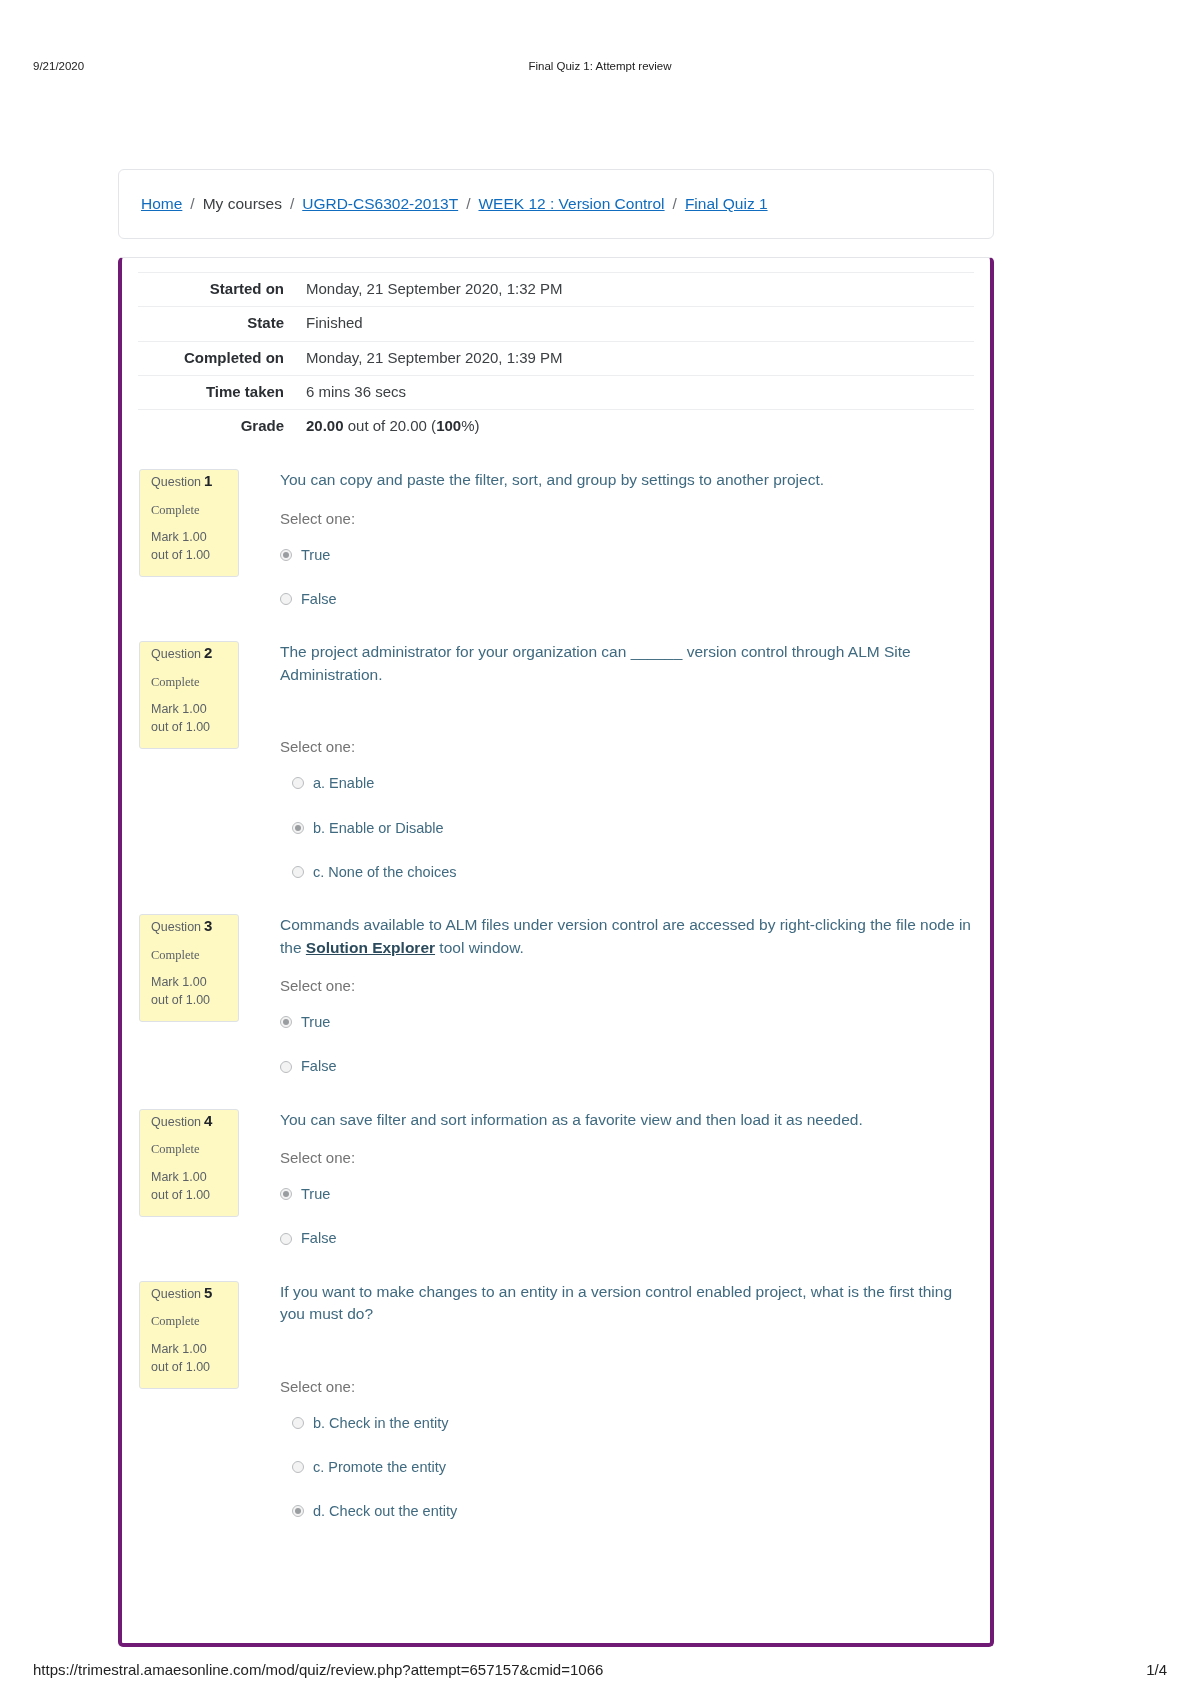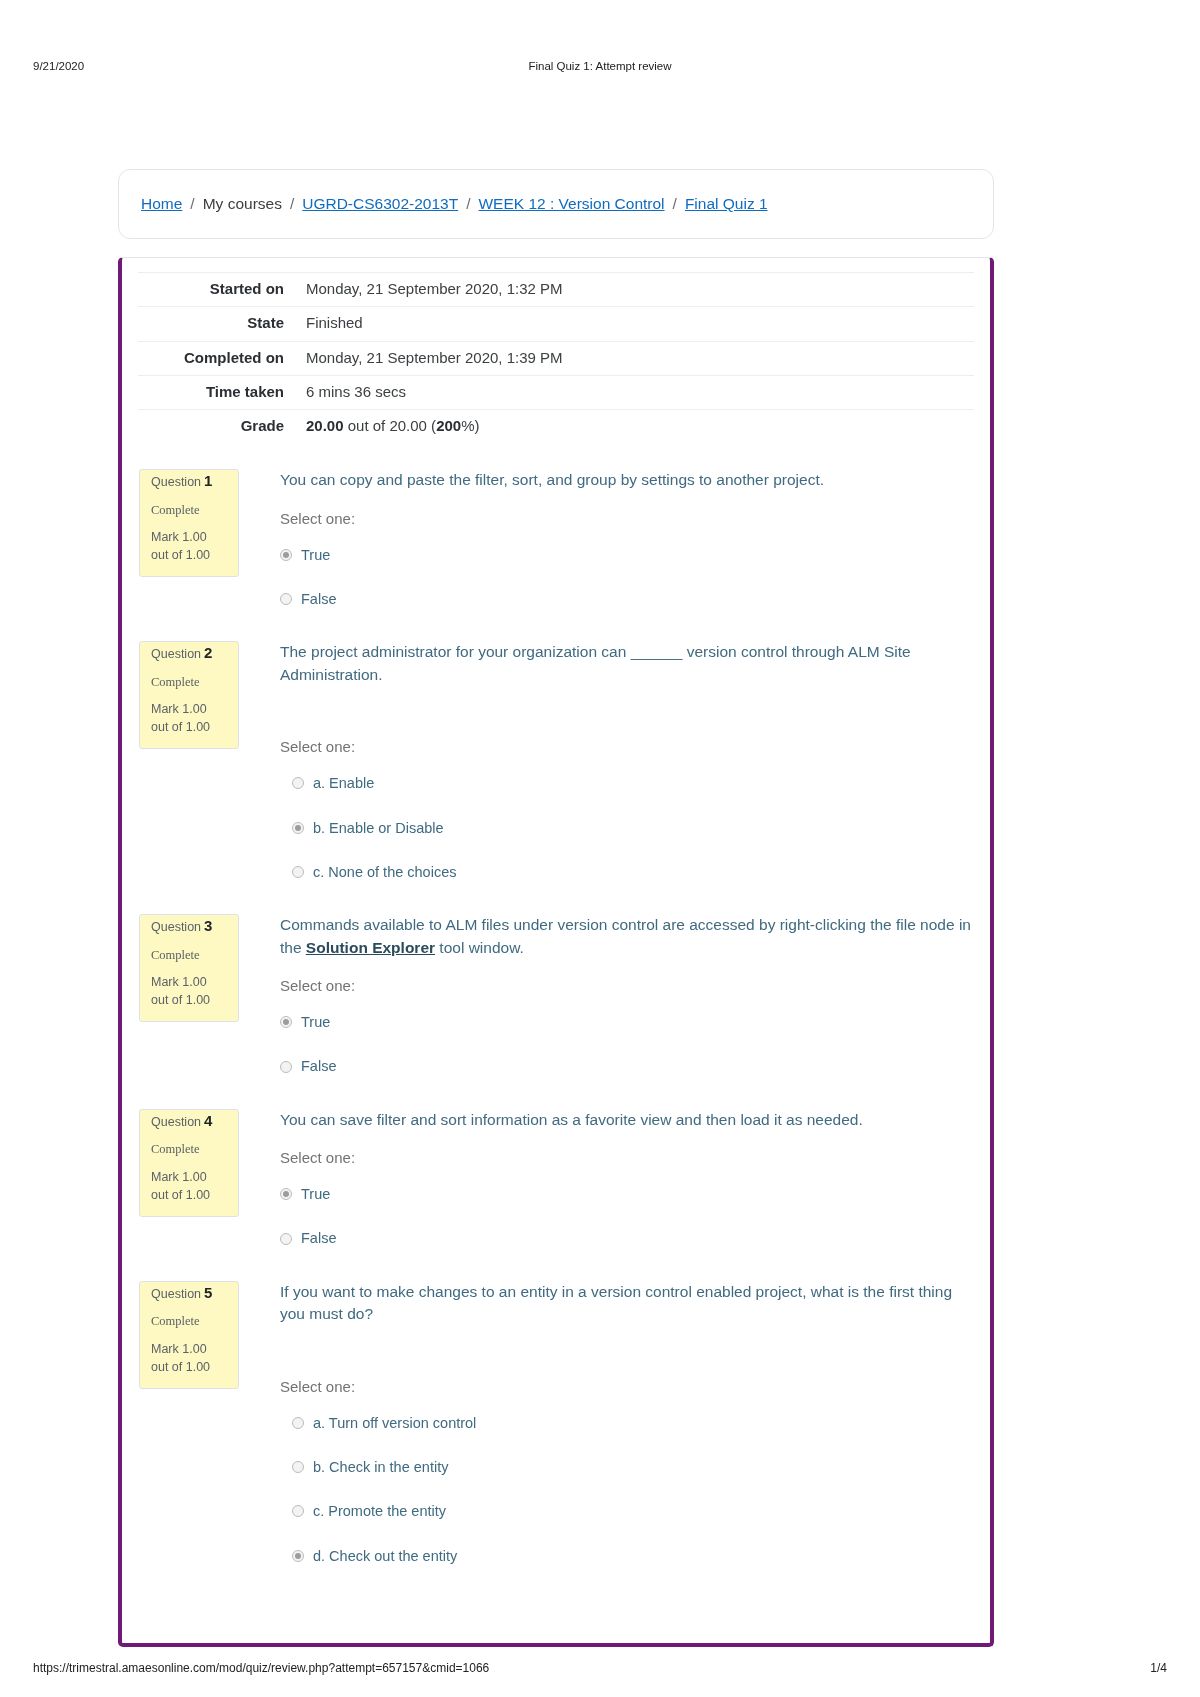--- a/index.html
+++ b/index.html
@@ -29,42 +29,42 @@
     position: absolute; left: 33px; top: 0;
   }
   .print-header .ph-title {
     position: absolute; left: 0; right: 0; top: 0;
     text-align: center;
   }
   .print-footer {
     position: absolute;
     bottom: 20px; left: 0; right: 0;
     height: 16px;
-    font-size: 12px;
+    font-size: 15px;
     color: #222;
   }
   .print-footer .pf-url {
     position: absolute; left: 33px; top: 0;
   }
   .print-footer .pf-page {
     position: absolute; right: 33px; top: 0;
   }
 
   
   .page {
     position: absolute;
     left: 118px;
     top: 169px;
     width: 876px;
   }
 
   
   .breadcrumb-card {
     border: 1px solid #e3e5e8;
-    border-radius: 12px;
+    border-radius: 6px;
     background: #fff;
     height: 70px;
     padding: 0 22px;
     display: flex;
     align-items: center;
   }
   .breadcrumb {
     font-size: 15.5px;
     color: #3c4043;
     display: flex;
@@ -244,21 +244,21 @@
           <tr>
             <td class="cell-label">Completed on</td>
             <td class="cell-value">Monday, 21 September 2020, 1:39 PM</td>
           </tr>
           <tr>
             <td class="cell-label">Time taken</td>
             <td class="cell-value">6 mins 36 secs</td>
           </tr>
           <tr>
             <td class="cell-label">Grade</td>
-            <td class="cell-value"><b>20.00</b><span> out of 20.00 (</span><b>200</b><span>%)</span></td>
+            <td class="cell-value"><b>20.00</b><span> out of 20.00 (</span><b>100</b><span>%)</span></td>
           </tr>
         </tbody>
     </table>
 
     <div id="questions-container">
         <div class="question">
           <div class="q-info">
             <div class="q-num-line"><span>Question</span><b>1</b></div>
             <div class="q-state">Complete</div>
             <div class="q-mark">Mark 1.00 out of 1.00</div>
@@ -350,24 +350,20 @@
           <div class="q-info">
             <div class="q-num-line"><span>Question</span><b>5</b></div>
             <div class="q-state">Complete</div>
             <div class="q-mark">Mark 1.00 out of 1.00</div>
           </div>
           <div class="q-body">
             <div class="q-text"><span>If you want to make changes to an entity in a version control enabled project, what is the first thing you must do?</span></div>
             <div class="q-gap"></div>
             <div class="q-prompt">Select one:</div>
             <ul class="answers indent-opts">
-              <li class="answer">
-                <span class="radio"></span>
-                <span class="a-label">a. Turn off version control</span>
-              </li>
               <li class="answer">
                 <span class="radio"></span>
                 <span class="a-label">b. Check in the entity</span>
               </li>
               <li class="answer">
                 <span class="radio"></span>
                 <span class="a-label">c. Promote the entity</span>
               </li>
               <li class="answer">
                 <span class="radio checked"></span>

